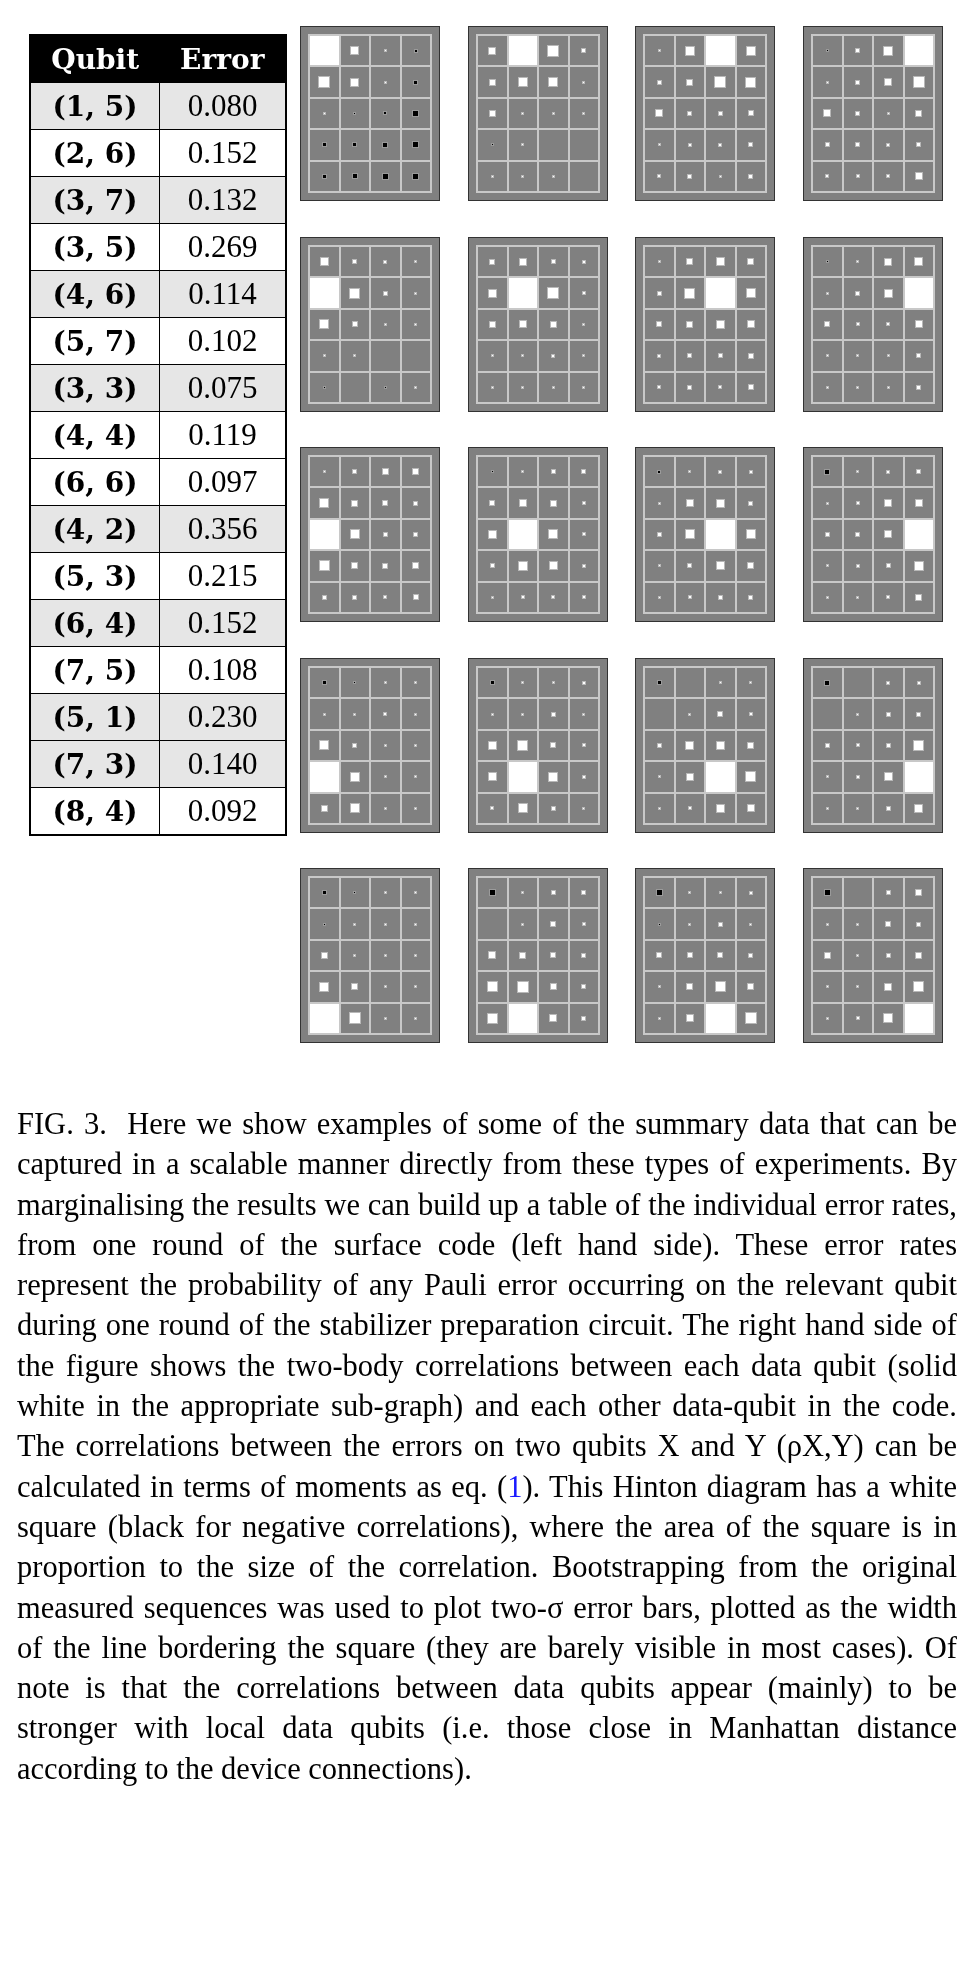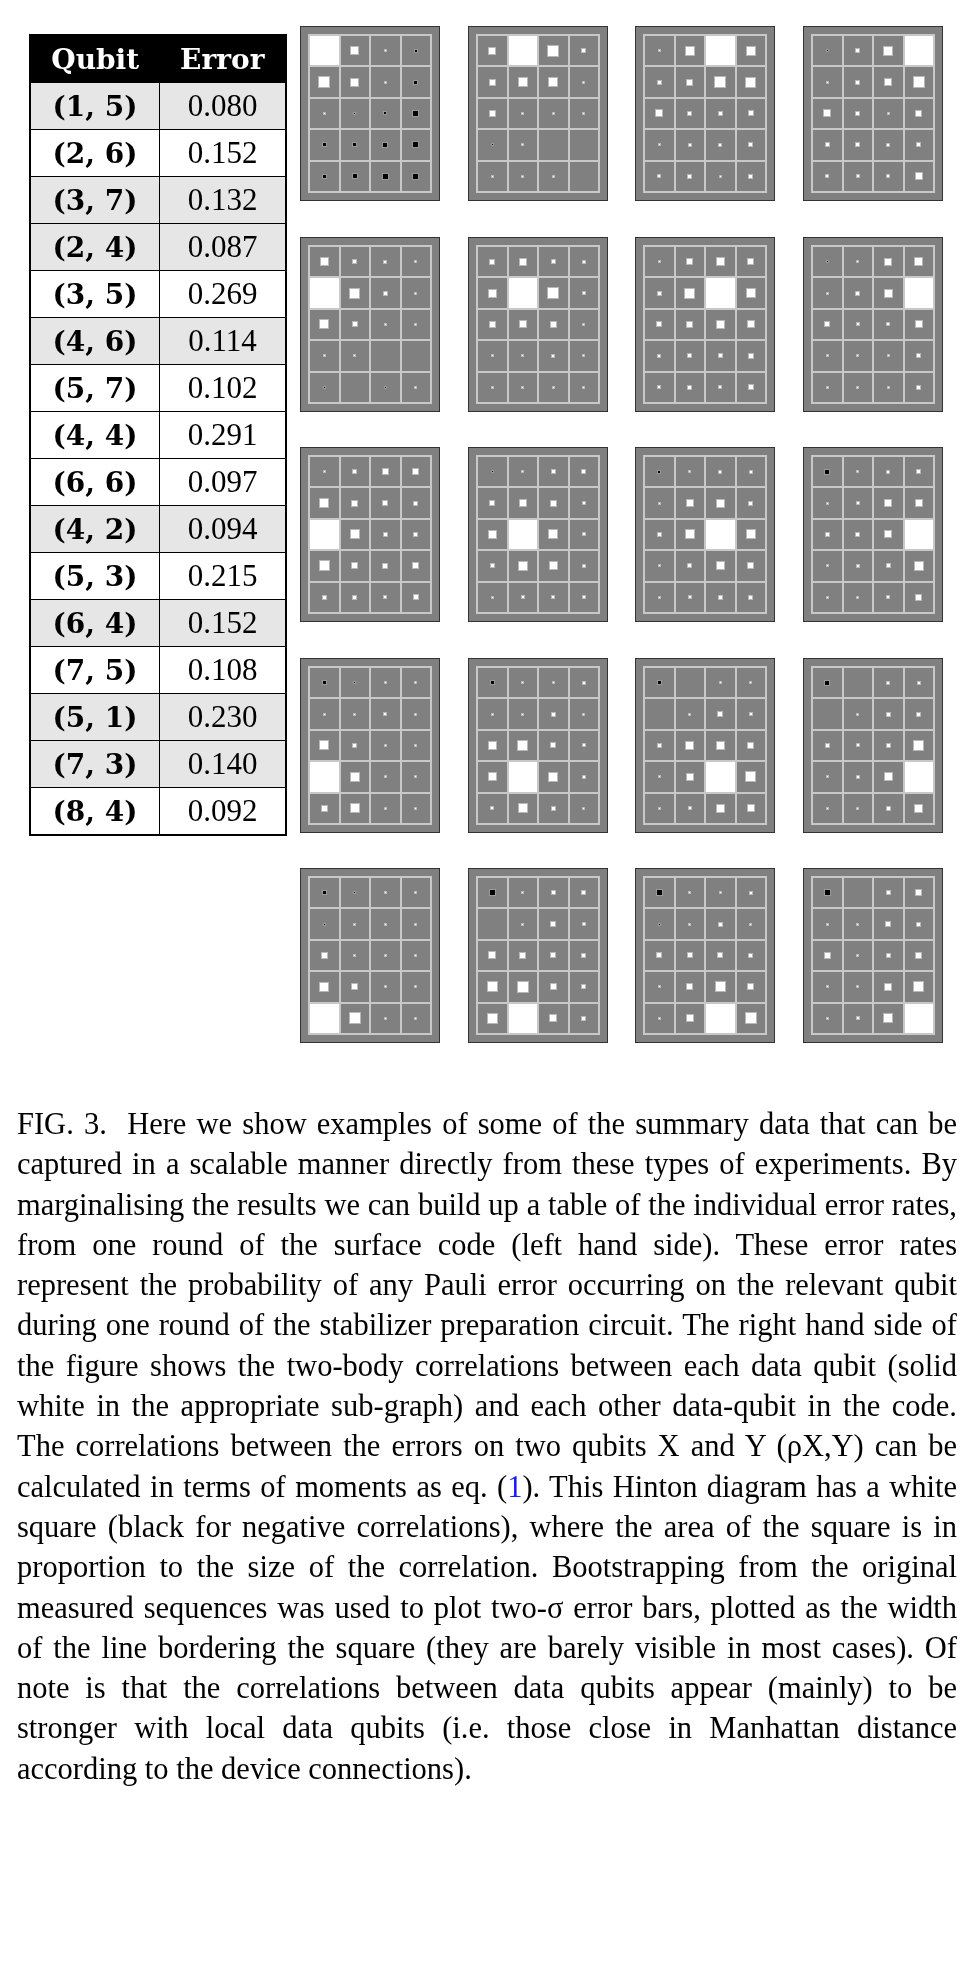--- a/index.html
+++ b/index.html
@@ -36,47 +36,47 @@
         <td class="e">0.080</td>
       </tr>
       <tr>
         <td class="q">(2, 6)</td>
         <td class="e">0.152</td>
       </tr>
       <tr class="shade">
         <td class="q">(3, 7)</td>
         <td class="e">0.132</td>
       </tr>
-      <tr class="shade">
-        <td class="q">(2, 4)</td>
-        <td class="e">0.087</td>
-      </tr>
       <tr>
         <td class="q">(3, 5)</td>
         <td class="e">0.269</td>
       </tr>
       <tr class="shade">
         <td class="q">(4, 6)</td>
         <td class="e">0.114</td>
       </tr>
       <tr>
         <td class="q">(5, 7)</td>
         <td class="e">0.102</td>
       </tr>
+      <tr class="shade">
+        <td class="q">(3, 3)</td>
+        <td class="e">0.075</td>
+      </tr>
       <tr>
         <td class="q">(4, 4)</td>
-        <td class="e">0.291</td>
+        <td class="e">0.119</td>
       </tr>
       <tr>
         <td class="q">(6, 6)</td>
         <td class="e">0.097</td>
       </tr>
       <tr class="shade">
         <td class="q">(4, 2)</td>
-        <td class="e">0.094</td>
+        <td class="e">0.356</td>
       </tr>
       <tr>
         <td class="q">(5, 3)</td>
         <td class="e">0.215</td>
       </tr>
       <tr class="shade">
         <td class="q">(6, 4)</td>
         <td class="e">0.152</td>
       </tr>
       <tr>

